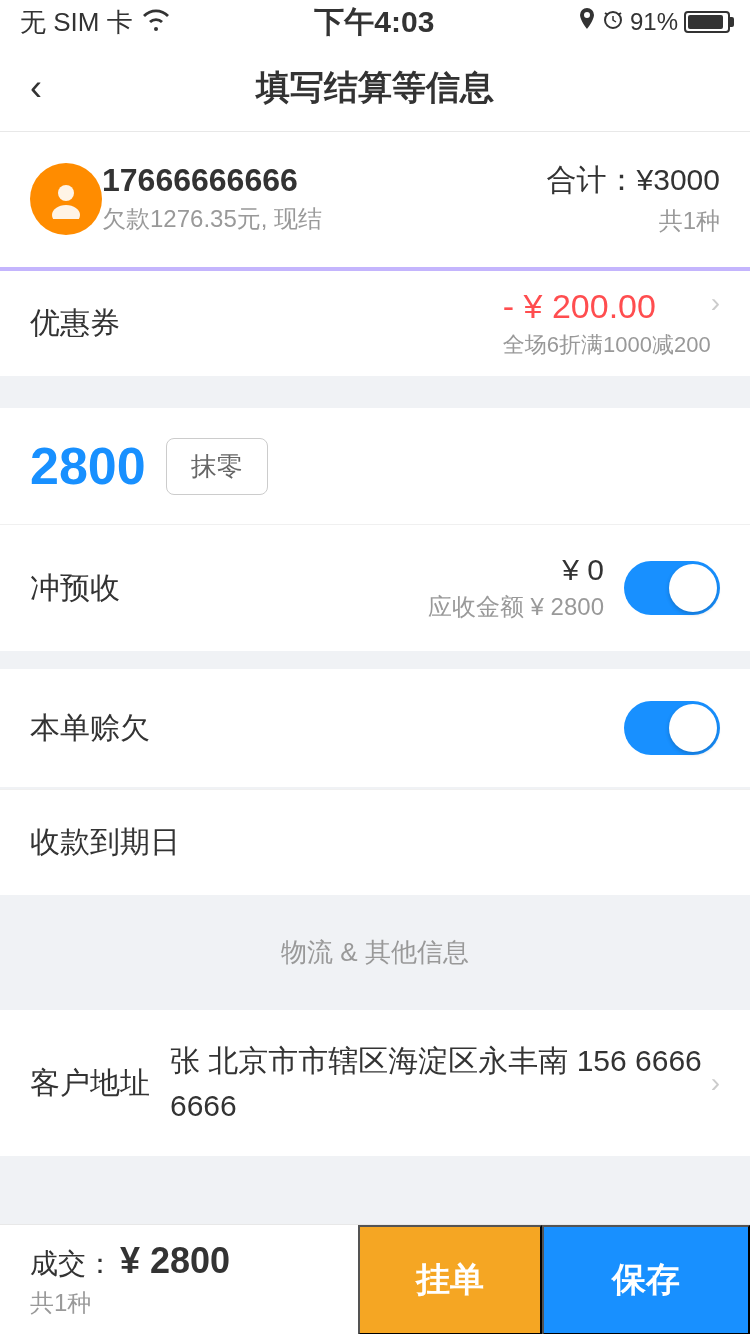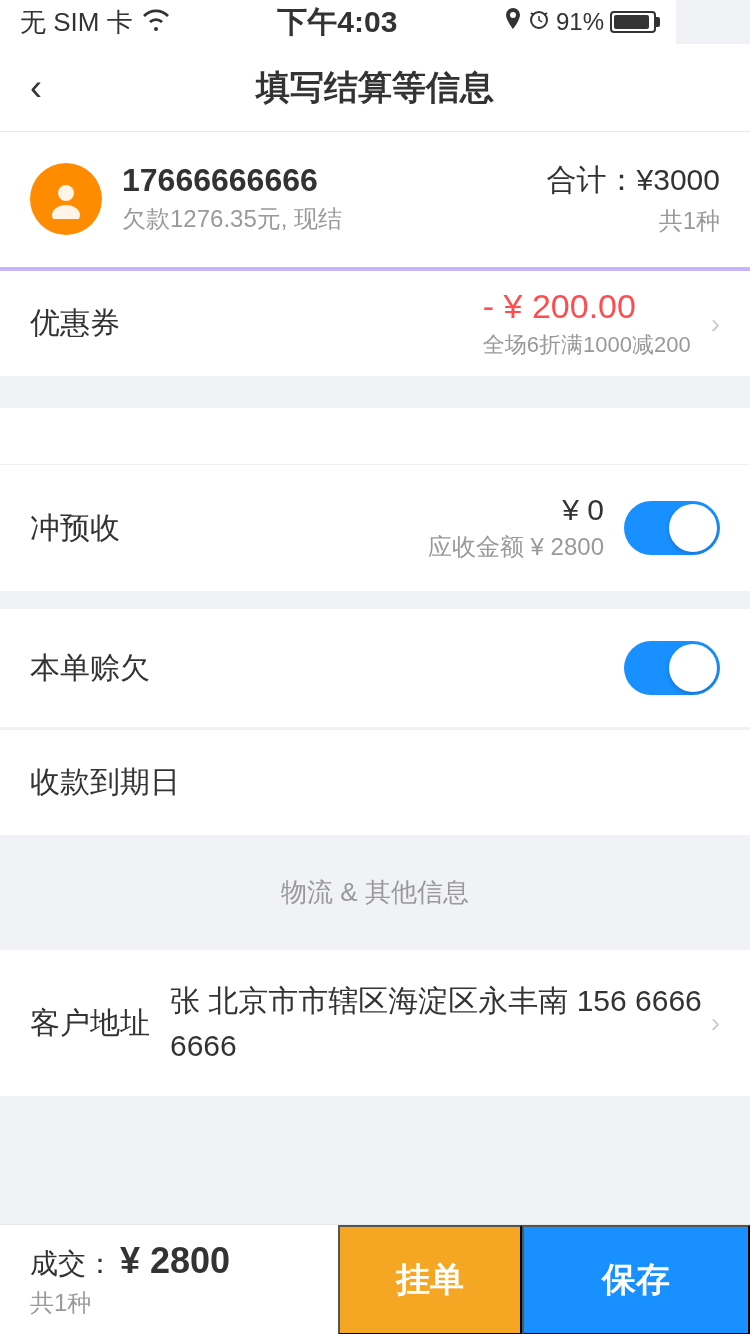--- a/index.html
+++ b/index.html
@@ -9,21 +9,21 @@
       min-height: 1334px;
       font-family: -apple-system, "PingFang SC", "Helvetica Neue", sans-serif;
       background: #f0f2f5;
       font-size: 28px;
       color: #333;
       position: relative;
     }
 
     
     .status-bar {
-      width: 676px;
+      width: 750px;
       height: 44px;
       background: #fff;
       display: flex;
       align-items: center;
       justify-content: space-between;
       padding: 0 20px;
       font-size: 26px;
       font-weight: 500;
     }
     .status-left { display: flex; align-items: center; gap: 8px; }
@@ -68,21 +68,21 @@
       margin-bottom: 16px;
     }
     .user-info {
       padding: 28px 30px;
       display: flex;
       align-items: center;
       justify-content: space-between;
       background: #fff;
       margin-bottom: 2px;
     }
-    .user-left { display: flex; align-items: center; gap: 20px; }
+    .user-left { display: flex; align-items: center; }
     .avatar {
       width: 72px; height: 72px; border-radius: 50%; background: #ff8c00;
       display: flex; align-items: center; justify-content: center;
       font-size: 36px; color: #fff;
     }
     .user-phone { font-size: 32px; font-weight: 600; color: #333; }
     .user-sub { font-size: 24px; color: #999; margin-top: 4px; }
     .user-right { text-align: right; }
     .total-amount { font-size: 30px; color: #333; font-weight: 500; }
     .total-count { font-size: 24px; color: #999; margin-top: 4px; }
@@ -90,21 +90,21 @@
     
     .coupon-row {
       background: #fff;
       padding: 16px 30px;
       display: flex;
       align-items: center;
       justify-content: space-between;
       border-top: 4px solid #c4b5fd;
     }
     .coupon-label { font-size: 30px; color: #333; }
-    .coupon-right { display: flex; align-items: center; gap: 20px; }
+    .coupon-right { display: flex; gap: 0; }
     .coupon-discount { font-size: 34px; color: #ff4d4f; font-weight: 500; }
     .coupon-desc { font-size: 22px; color: #999; margin-top: 4px; text-align: right; }
     .chevron { font-size: 28px; color: #ccc; }
 
     
     .separator { height: 16px; background: #f0f2f5; }
 
     
     .deal-section {
       background: #fff;
@@ -222,21 +222,21 @@
     .bottom-deal-amount { font-size: 36px; font-weight: 600; color: #333; }
     .bottom-count { font-size: 24px; color: #999; margin-top: 4px; }
     .btn-pending {
       width: 184px; height: 110px;
       background: #f5a623;
       display: flex; align-items: center; justify-content: center;
       font-size: 34px; font-weight: 600; color: #fff;
       cursor: pointer;
     }
     .btn-save {
-      width: 228px; height: 110px;
+      width: 208px; height: 110px;
       background: #1890ff;
       display: flex; align-items: center; justify-content: center;
       font-size: 34px; font-weight: 600; color: #fff;
       cursor: pointer;
     }
   </style>
 </head>
 <body>
 
 <div class="status-bar">
@@ -307,20 +307,24 @@
         </div>
         <span class="chevron">›</span>
       </div>
     </div>
   </div>
 
   <div class="separator"></div>
 
   <div class="deal-section">
     <div class="deal-row">
+      <div class="deal-right">
+        <span class="deal-amount">2800</span>
+        <button class="round-btn">抹零</button>
+      </div>
     </div>
 
     <div class="prepay-row">
       <span class="prepay-label">冲预收</span>
       <div class="prepay-right">
         <div class="prepay-amount-block">
           <div class="prepay-amount">¥ 0</div>
           <div class="prepay-sub">应收金额 ¥ 2800</div>
         </div>
         <div class="toggle">

